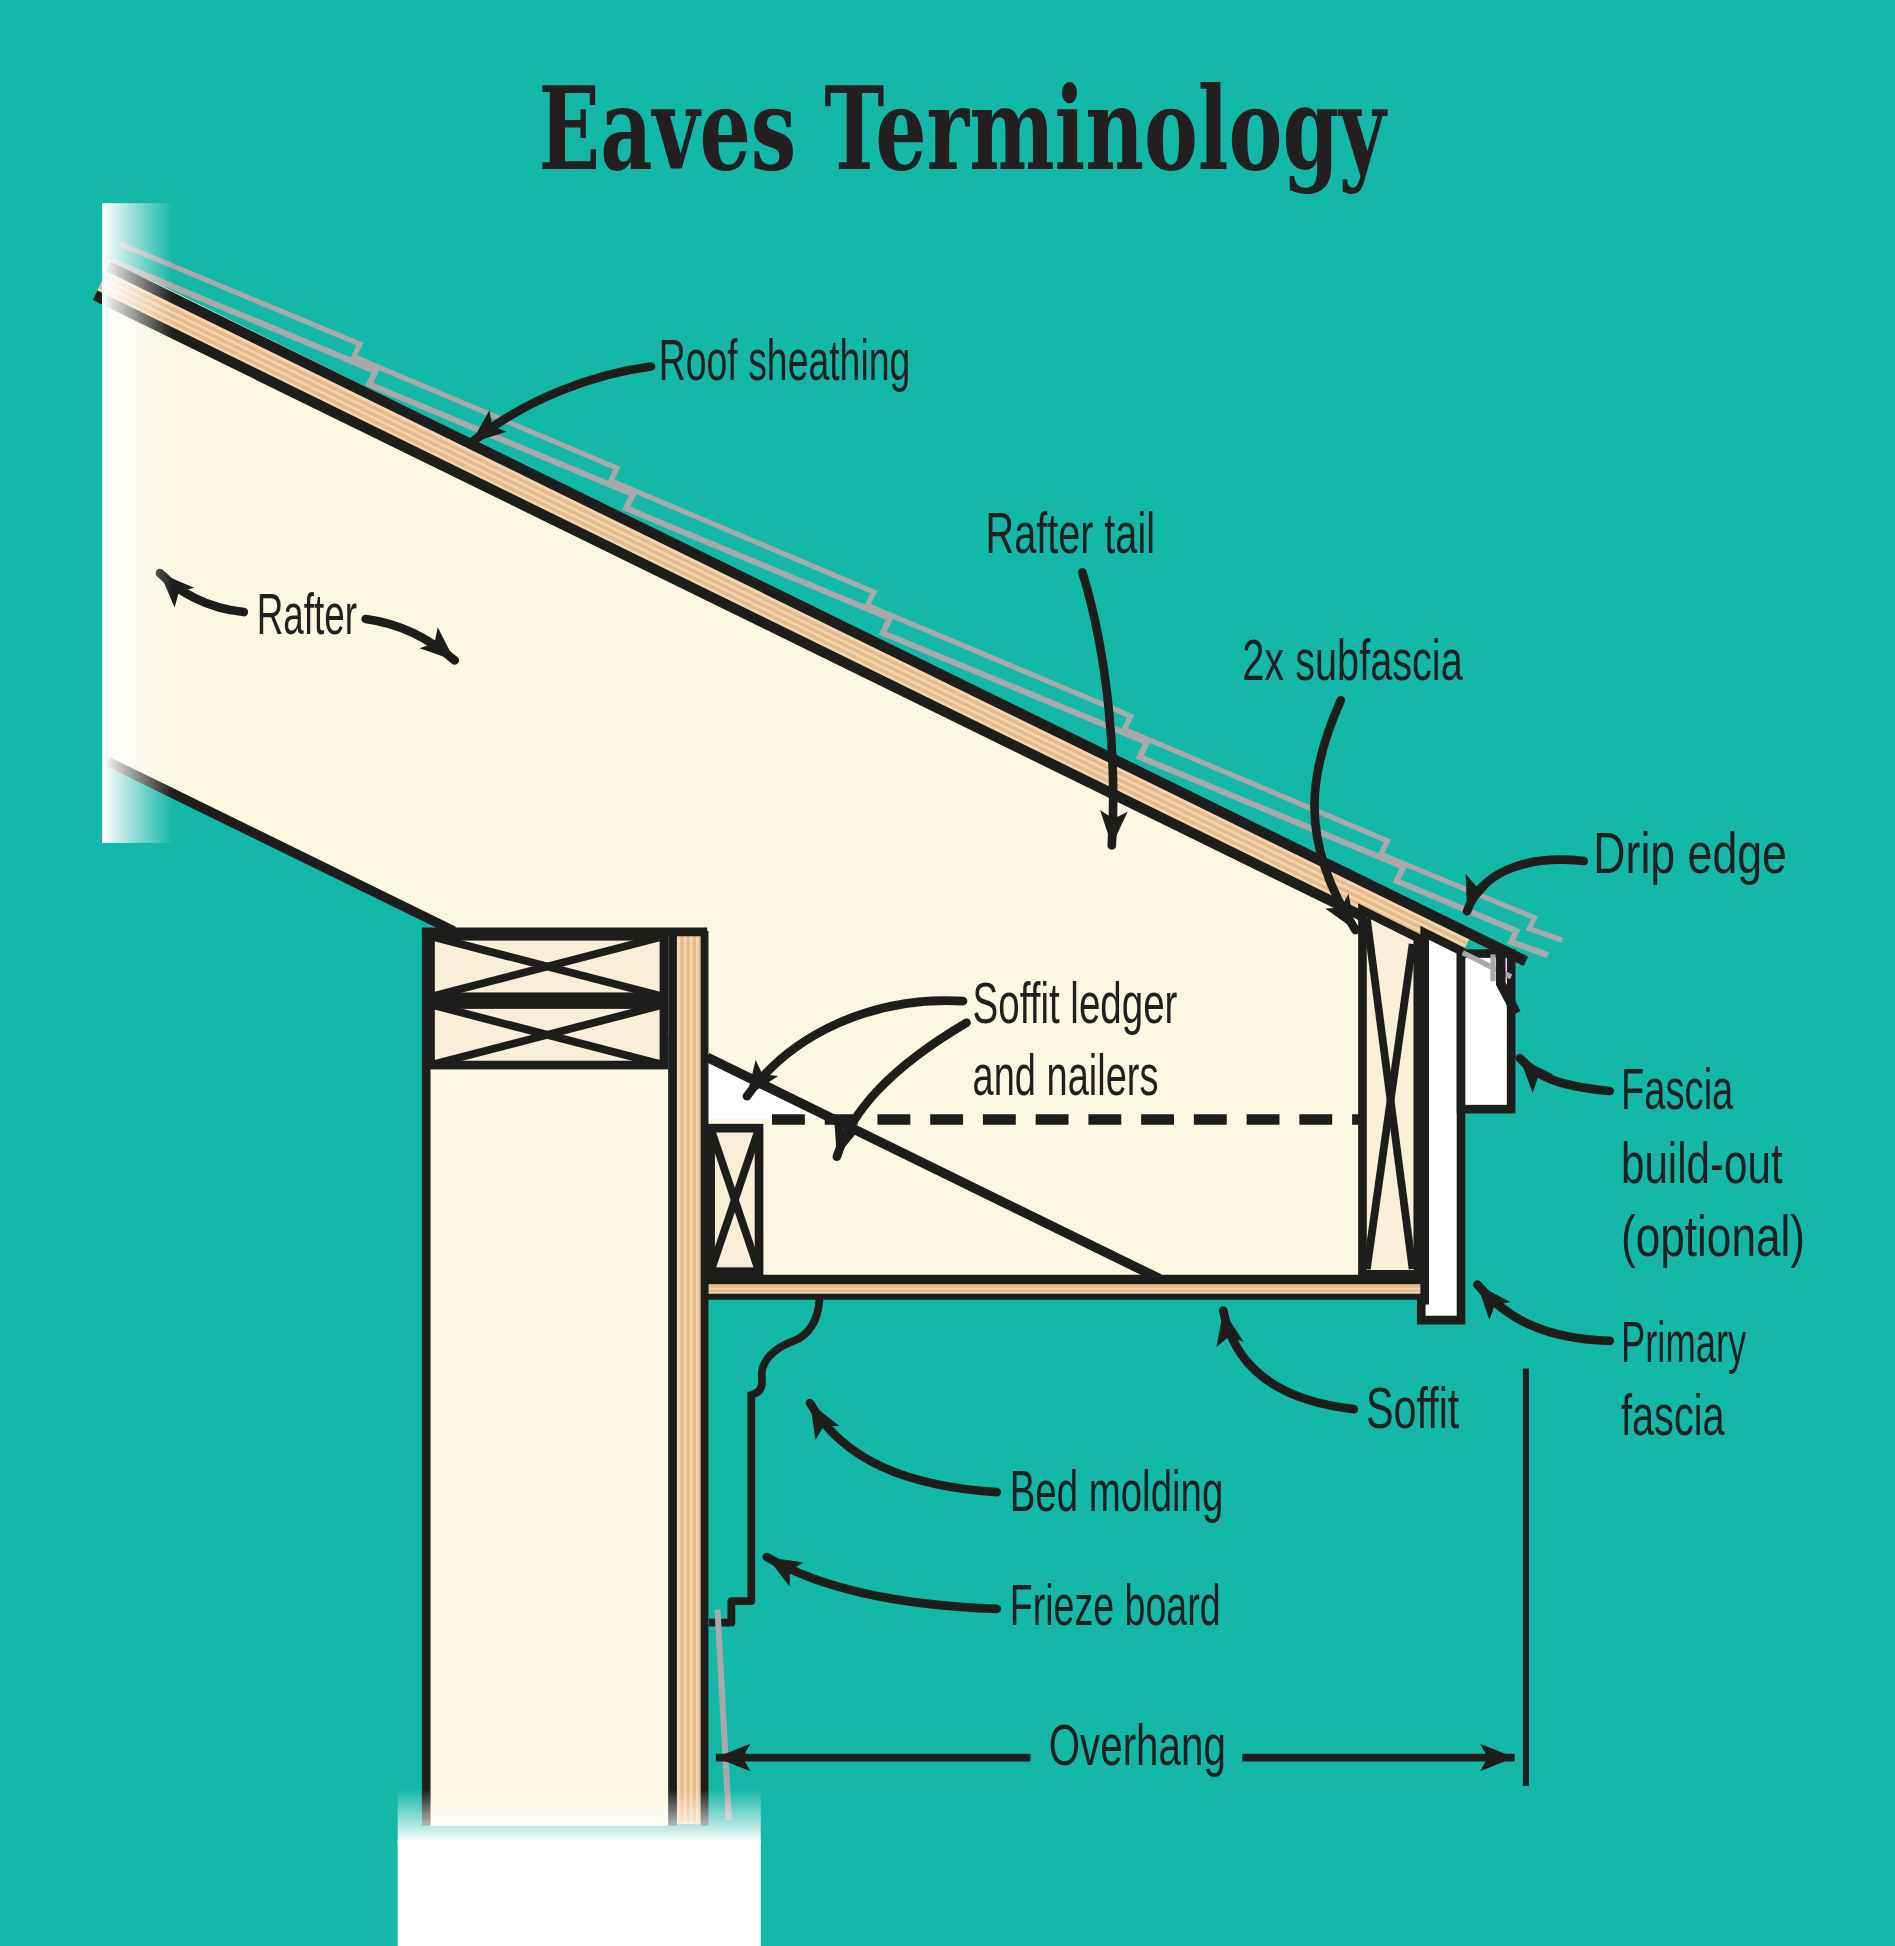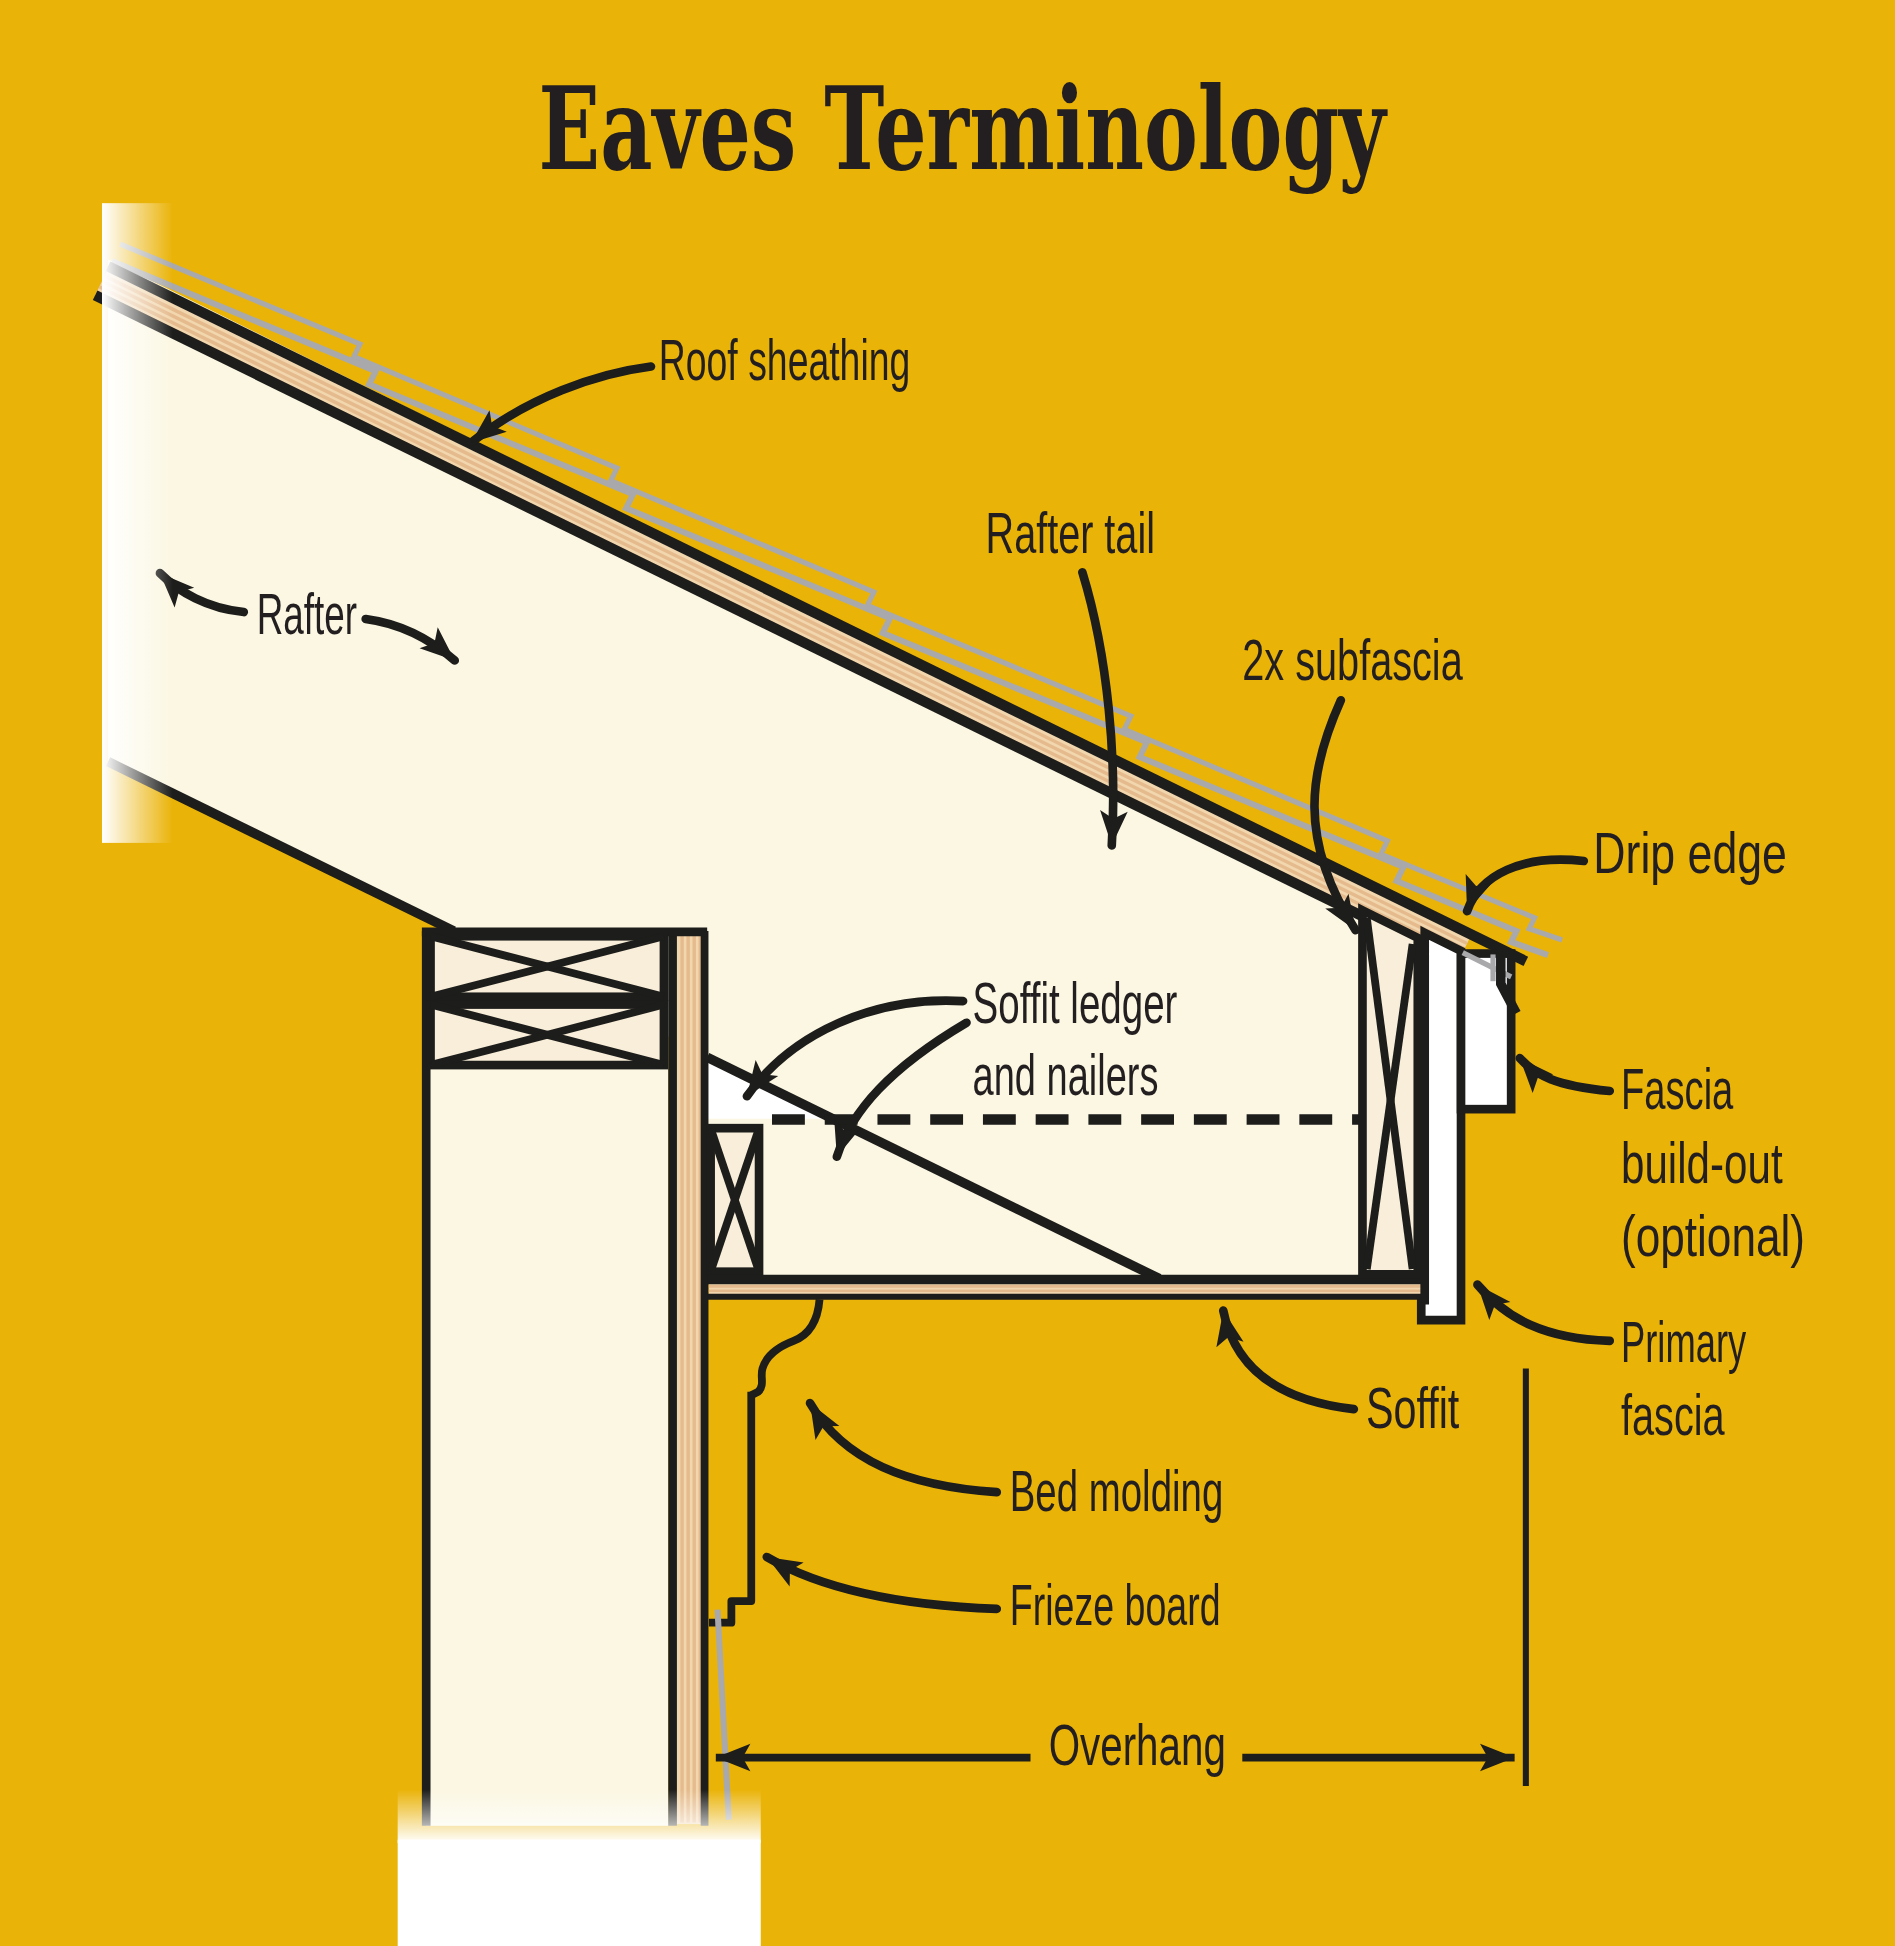--- a/index.html
+++ b/index.html
@@ -1,16 +1,16 @@
 <!DOCTYPE html>
 <html style="font-size:14px"><head>
 <meta charset="utf-8">
 <style>
   html,body{margin:0;padding:0;background:#ffffff;}
-  .stage{width:1895px;height:1946px;position:relative;background:#eab308;}
+  .stage{width:1895px;height:1946px;position:relative;background:#14b8a6;}
   svg{display:block;}
   .lbl{font-family:"Liberation Sans", sans-serif;font-size:66px;fill:#231f20;}
   .ttl{font-family:"DejaVu Serif", serif;font-weight:bold;font-size:132px;fill:#231f20;}
   .blk{stroke:#1d1d1b;fill:none;}
   .ldr{stroke:#1d1d1b;stroke-width:10;fill:none;stroke-linecap:round;}
   .xline{stroke:#1d1d1b;stroke-width:9;fill:none;}
 </style>
 </head>
 <body>
 

